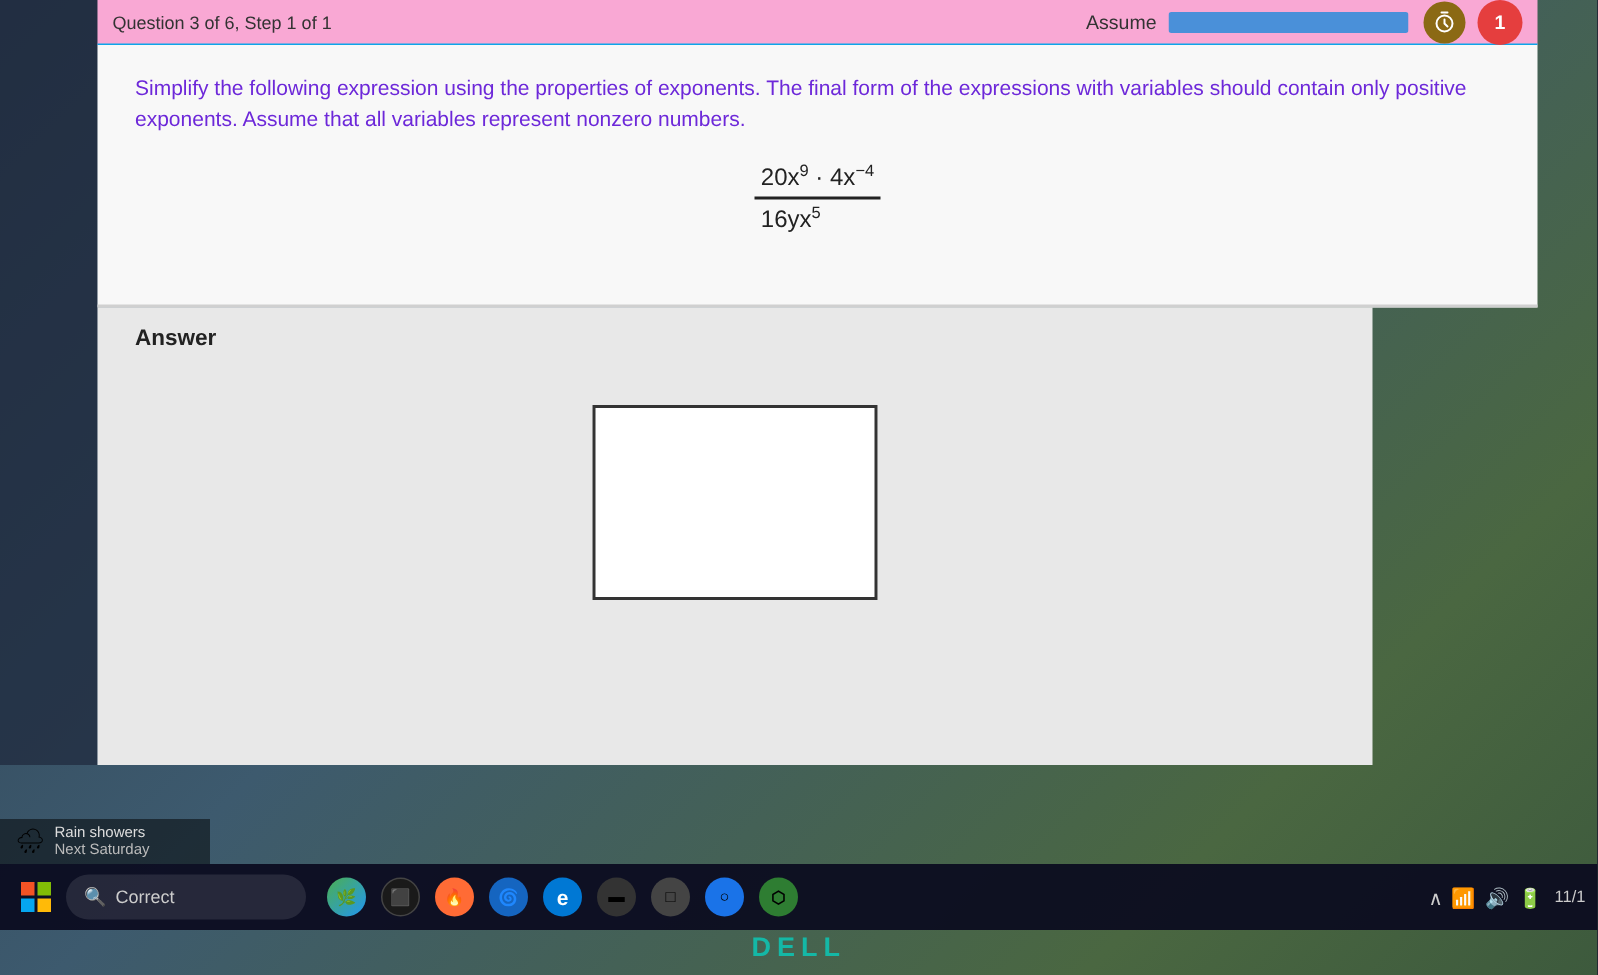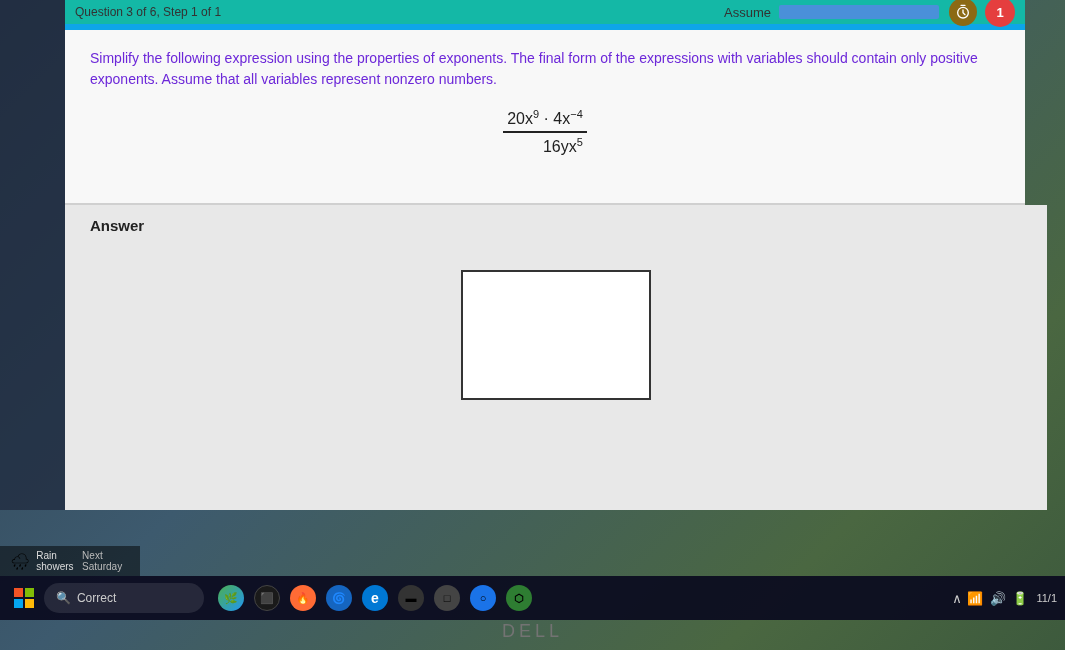--- a/index.html
+++ b/index.html
@@ -20,26 +20,26 @@
       background: linear-gradient(135deg, #2c3e50 0%, #3d5a6e 40%, #4a6741 80%, #3d5a3d 100%);
       z-index: 0;
     }
 
     
     .top-bar {
       position: absolute;
       top: 0; left: 65px;
       width: 960px;
       height: 30px;
-      background: #14b8a6;
+      background: #f9a8d4;
       display: flex;
       align-items: center;
       justify-content: flex-end;
       padding-right: 10px;
-      border-bottom: 6px solid #0ea5e9;
+      border-bottom: 1px solid #0ea5e9;
       z-index: 11;
     }
 
     .top-bar-left {
       position: absolute;
       left: 10px;
       font-size: 12px;
       color: #333;
       font-weight: 500;
     }
@@ -118,21 +118,21 @@
     .math-expression {
       text-align: center;
       margin-top: 18px;
       font-size: 16px;
       color: #222;
     }
 
     .fraction {
       display: inline-block;
       vertical-align: middle;
-      text-align: right;
+      text-align: left;
     }
 
     .numerator {
       display: block;
       border-bottom: 2px solid #222;
       padding: 0 4px 3px 4px;
       font-size: 16px;
     }
 
     .denominator {
@@ -143,21 +143,21 @@
 
     sup {
       font-size: 11px;
       vertical-align: super;
     }
 
     
     .answer-area {
       position: absolute;
       top: 205px; left: 65px;
-      width: 982px;
+      width: 850px;
       height: 305px;
       background: #e8e8e8;
       z-index: 11;
     }
 
     .answer-label {
       position: absolute;
       top: 12px; left: 25px;
       font-size: 15px;
       font-weight: bold;
@@ -343,43 +343,43 @@
       align-items: center;
       gap: 6px;
     }
 
     .weather-icon {
       font-size: 16px;
     }
 
     .weather-info {
       display: flex;
-      flex-direction: row;
+      flex-direction: column;
     }
 
     .weather-condition {
       font-size: 10px;
       color: #ddd;
     }
 
     .weather-day {
       font-size: 10px;
       color: #bbb;
     }
 
     
     .dell-logo {
       position: absolute;
       bottom: 8px;
       left: 50%;
       transform: translateX(-50%);
       font-size: 18px;
-      color: #737373;
+      color: #14b8a6;
       letter-spacing: 4px;
-      font-weight: normal;
+      font-weight: bold;
       z-index: 5;
     }
 
     
     .sidebar-dark {
       position: absolute;
       top: 0; left: 0;
       width: 65px;
       height: 510px;
       background: rgba(30, 40, 60, 0.7);

